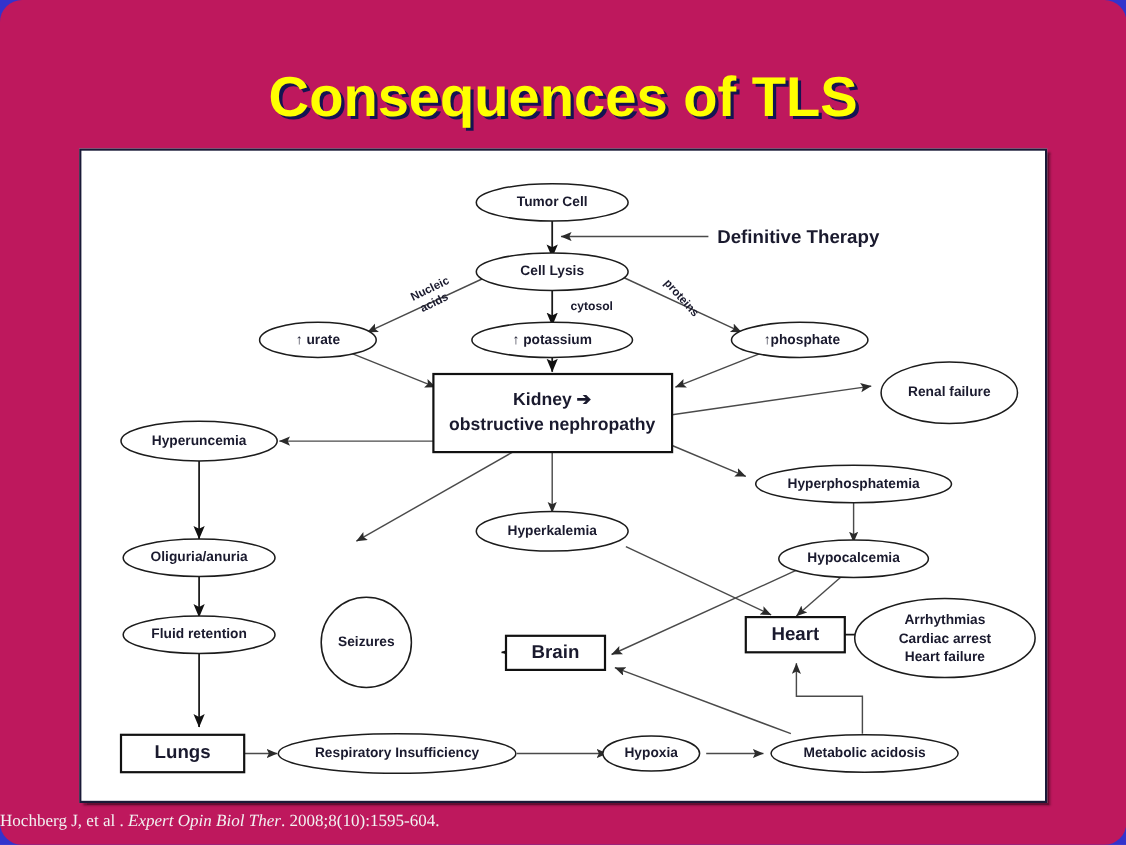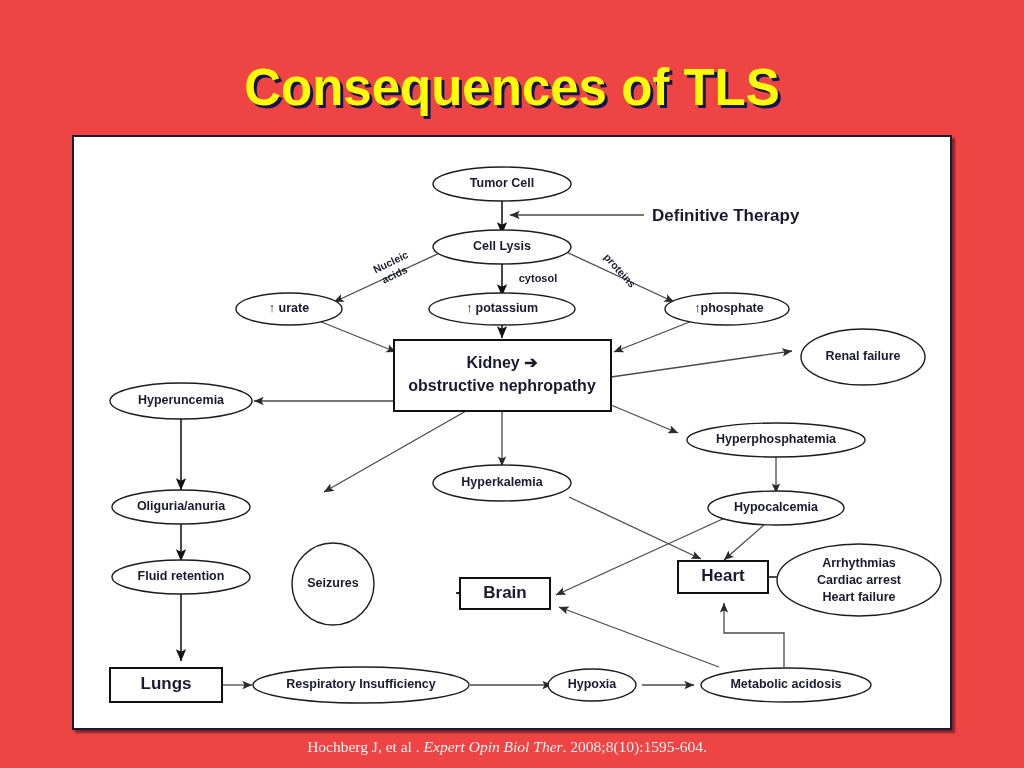--- a/index.html
+++ b/index.html
@@ -10,21 +10,22 @@
   body {
     width: 1024px;
     height: 768px;
     position: relative;
     overflow: hidden;
     font-family: "Liberation Sans", sans-serif;
   }
   #slide {
     position: absolute;
     inset: 0;
-    background: #ef4444;
+    background: #be185d;
+    border-radius: 20px;
   }
   
   #slide-title {
     position: absolute;
     left: 0;
     top: 58px;
     width: 1024px;
     text-align: center;
     font-family: "Liberation Sans", sans-serif;
     font-weight: bold;
@@ -105,21 +106,21 @@
   .edge.dark {
     stroke: #1a1a1a;
     stroke-width: 1.6;
   }
   
   #citation {
     position: absolute;
     left: 0;
     top: 738px;
     width: 1014px;
-    text-align: center;
+    text-align: left;
     font-family: "Liberation Serif", serif;
     font-size: 15.5px;
     color: #f2f2f2;
     white-space: nowrap;
   }
   #citation .journal {
     font-style: italic;
   }
 </style>
 </head>

